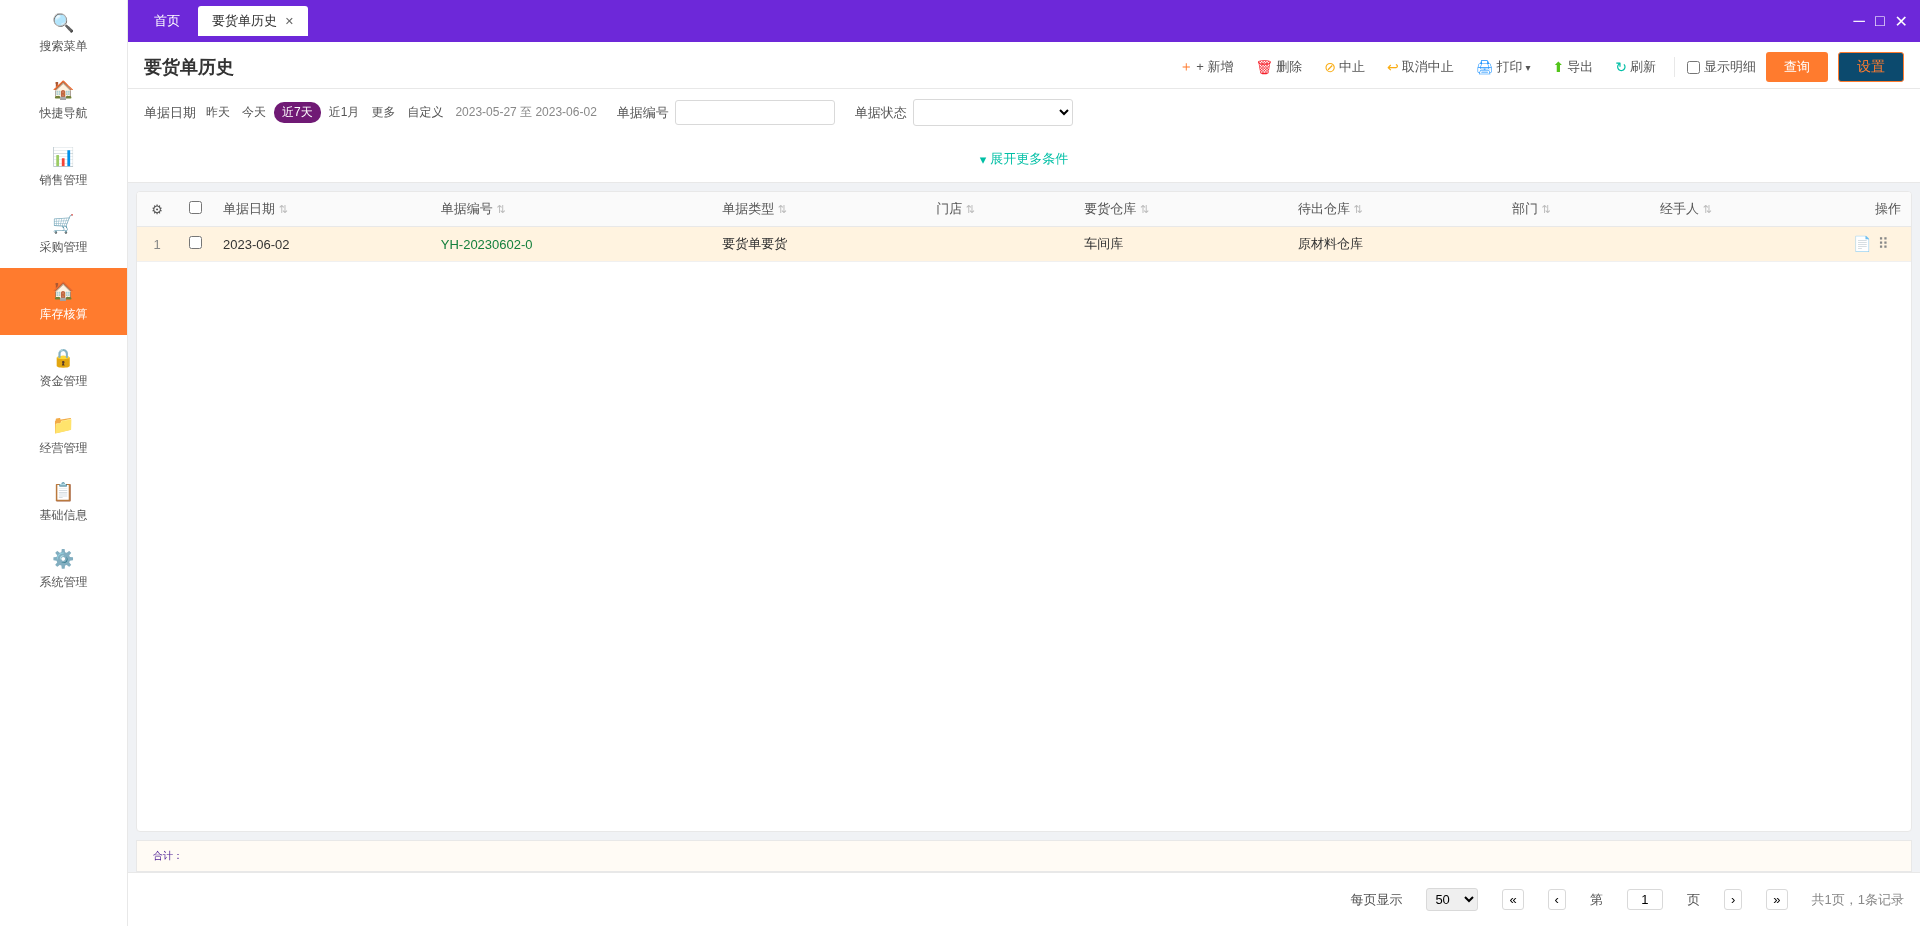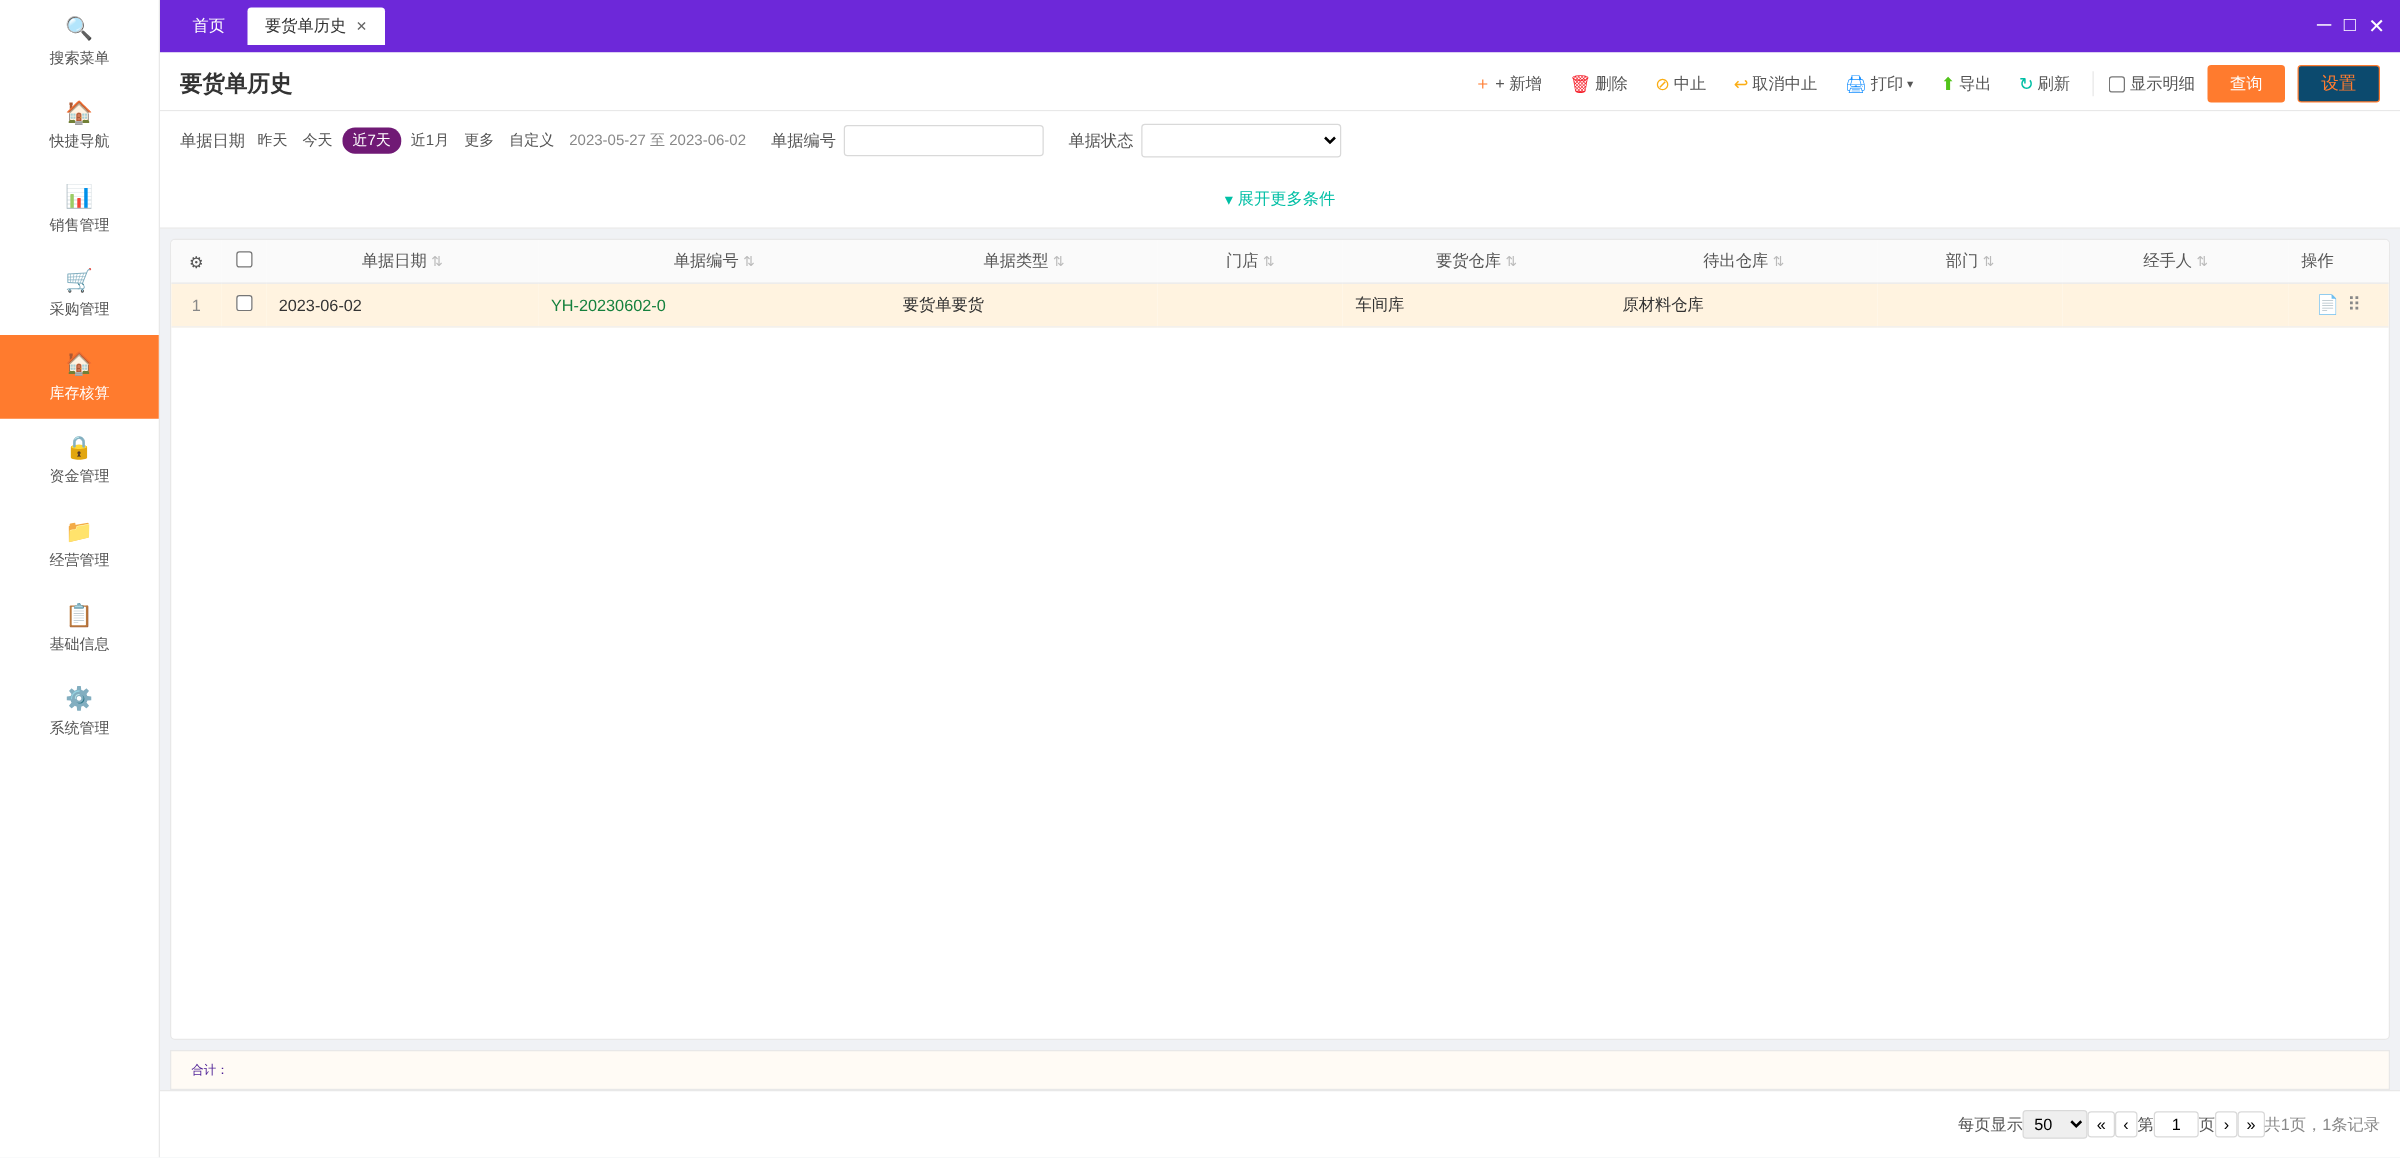--- a/index.html
+++ b/index.html
@@ -228,21 +228,21 @@
       width: 100%;
       border-collapse: collapse;
       font-size: 13px;
     }
     thead tr {
       background: #fafafa;
     }
     thead th {
       padding: 8px 10px;
       border-bottom: 1px solid #e8e8e8;
-      text-align: center;
+      text-align: left;
       color: #555;
       font-weight: normal;
       white-space: nowrap;
     }
     thead th .sort-icon { color: #bbb; font-size: 11px; }
     tbody tr {
       border-bottom: 1px solid #f0f0f0;
     }
     tbody tr.highlight { background: #fff3e0; }
     tbody td {
@@ -250,21 +250,21 @@
       color: #333;
       white-space: nowrap;
     }
     .link-text {
       color: #15803d;
       cursor: pointer;
       text-decoration: none;
     }
     .checkbox-col { width: 36px; text-align: center; }
     .settings-col { width: 40px; text-align: center; }
-    .op-col { width: 80px; text-align: left; }
+    .op-col { width: 80px; text-align: right; }
     .op-icons { display: flex; gap: 6px; justify-content: center; }
     .op-icon { font-size: 15px; color: #888; cursor: pointer; }
 
     
     .table-footer {
       background: #fff;
       border-top: 1px solid #e8e8e8;
       padding: 8px 16px;
       font-size: 10px;
       color: #4c1d95;
@@ -276,21 +276,21 @@
     }
 
     
     .pagination {
       display: flex;
       align-items: center;
       justify-content: flex-end;
       padding: 15px 16px;
       background: #fff;
       border-top: 1px solid #e8e8e8;
-      gap: 0;
+      gap: 24px;
       font-size: 13px;
       color: #555;
     }
     .page-size-select {
       border: 1px solid #d9d9d9;
       border-radius: 3px;
       padding: 2px 4px;
       font-size: 13px;
     }
     .page-btn {

